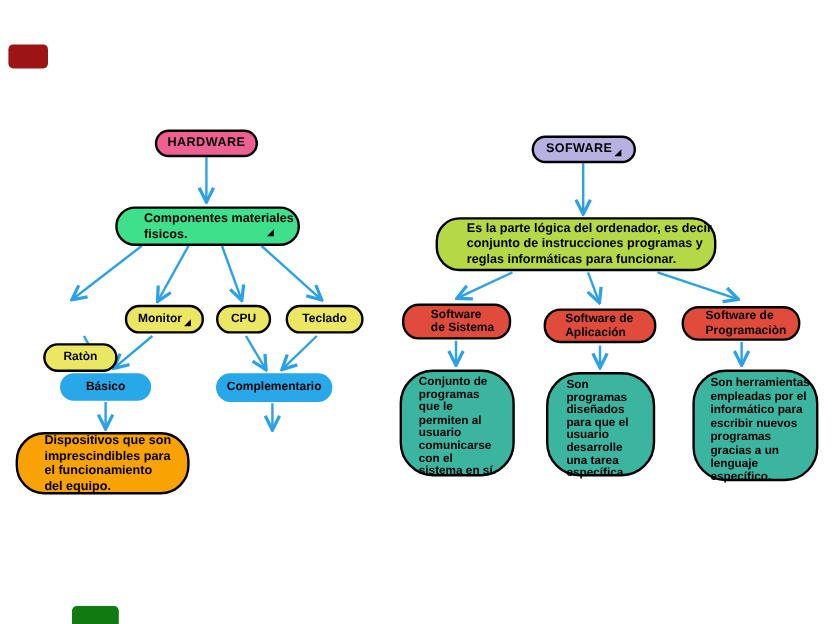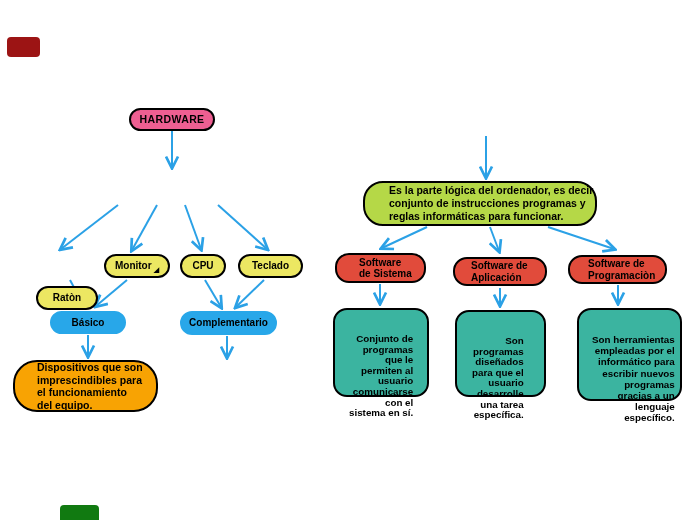--- a/index.html
+++ b/index.html
@@ -32,21 +32,21 @@
   .orange1{left:13px;top:360px;width:145px;height:52px;background:#f8a303;border-radius:24px;font-size:10.5px;line-height:12.5px;padding-left:22px;}
   .orange2{left:167px;top:361px;width:134px;height:33px;background:#f8a303;border-radius:15px;font-size:10.5px;line-height:12.5px;padding-left:13px;}
 
   
   .sofware{left:443px;top:113px;width:87px;height:23px;background:#b7b1e2;border-radius:12px;font-size:10.5px;letter-spacing:.3px;}
   .green2{left:363px;top:181px;width:234px;height:45px;background:#b5d847;border-radius:20px;font-size:10.5px;line-height:13px;padding-left:24px;}
   .red{background:#e14b3b;border-radius:14px;font-size:10px;line-height:11.5px;}
   .red1{left:335px;top:253px;width:91px;height:30px;padding-left:22px;}
   .red2{left:453px;top:257px;width:94px;height:29px;padding-left:16px;}
   .red3{left:568px;top:255px;width:99px;height:29px;padding-left:18px;}
-  .teal{background:#3bb4a0;border-radius:14px;font-size:9.8px;line-height:10.6px;align-items:flex-start;padding-top:24px;text-align:right;}
+  .teal{background:#3bb4a0;border-radius:28px;font-size:9.8px;line-height:10.6px;align-items:flex-start;padding-top:4px;}
   .teal1{left:333px;top:308px;width:96px;height:89px;padding-left:14px;}
   .teal2{left:455px;top:310px;width:91px;height:87px;padding-left:15px;}
   .teal3{left:577px;top:308px;width:105px;height:93px;padding-left:13px;line-height:11.2px;}
 
   
   .clipred{left:7px;top:37px;width:33px;height:20px;background:#9c1414;border:none;border-radius:4px;}
   .clipgreen{left:60px;top:505px;width:39px;height:18px;background:#117a11;border:none;border-radius:4px;}
 </style>
 </head>
 <body>
@@ -81,20 +81,25 @@
     </g>
   </svg>
 
   <div class="node clipred"></div>
   <div class="node clipgreen"></div>
 
   <div class="node hardware">
     <span>HARDWARE</span>
   </div>
 
+  <div class="node componentes leftal">
+    <span class="pre">Componentes materiales
+fisicos.</span>
+    <span class="cmk">◢</span>
+  </div>
 
   <div class="node yellow raton">
     <span>Ratòn</span>
   </div>
   <div class="node yellow monitor">
     <span>Monitor</span>
     <span class="mk">◢</span>
   </div>
   <div class="node yellow cpu">
     <span>CPU</span>
@@ -110,20 +115,24 @@
     <span>Complementario</span>
   </div>
 
   <div class="node orange1 leftal">
     <span class="pre">Dispositivos que son
 imprescindibles para
 el funcionamiento
 del equipo.</span>
   </div>
 
+  <div class="node sofware">
+    <span>SOFWARE</span>
+    <span class="mk">◢</span>
+  </div>
 
   <div class="node green2 leftal">
     <span class="pre">Es la parte lógica del ordenador, es decir
 conjunto de instrucciones programas y
 reglas informáticas para funcionar.</span>
   </div>
 
   <div class="node red red1 leftal">
     <span class="pre">Software
 de Sistema</span>

